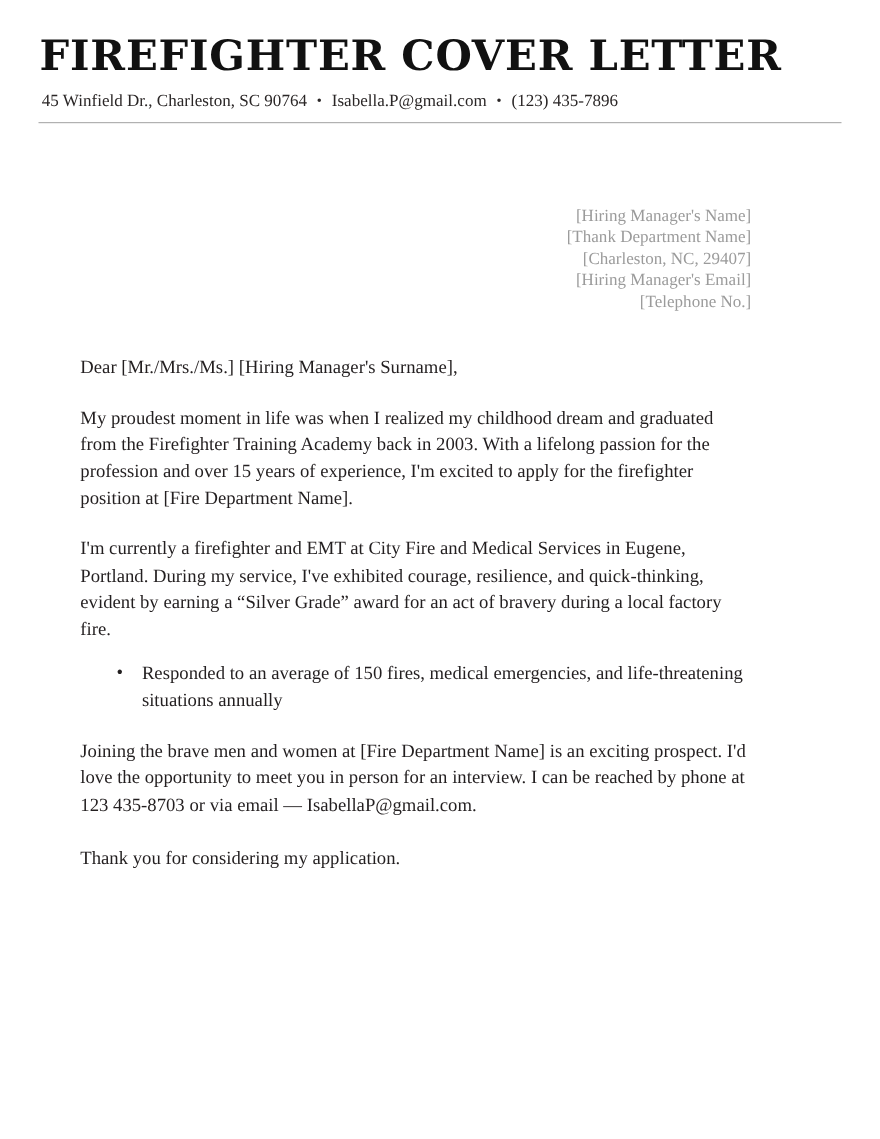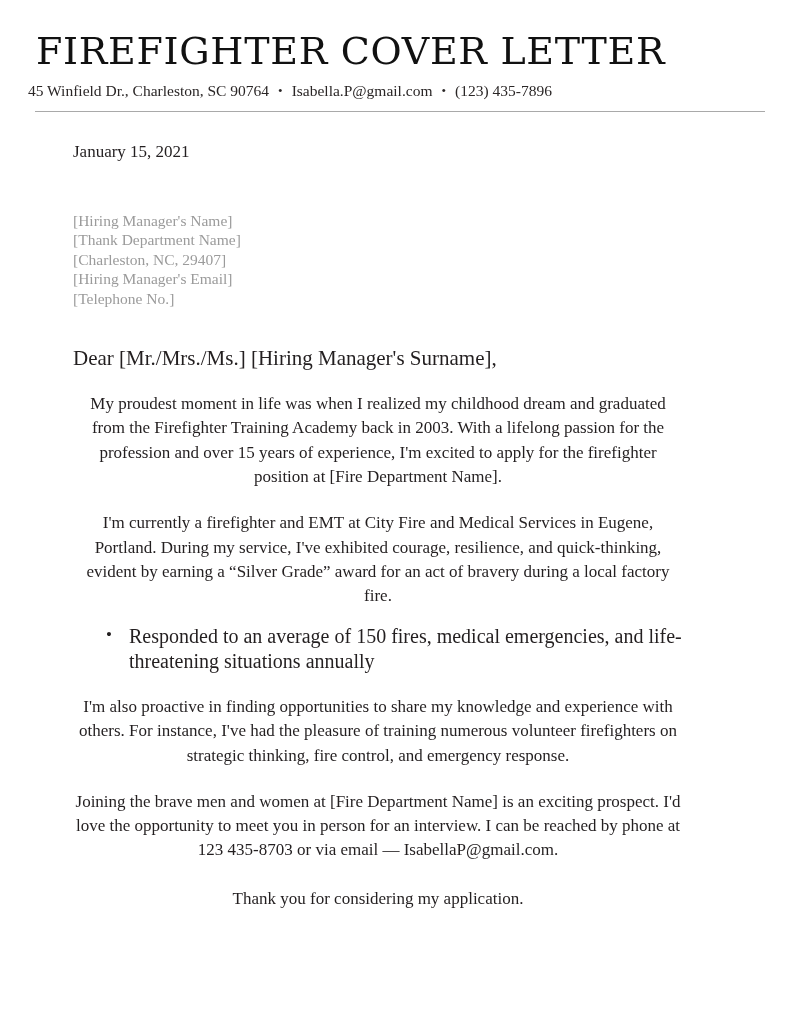--- a/index.html
+++ b/index.html
@@ -28,30 +28,30 @@
     position: absolute;
     left: 0;
     top: 0;
     width: 800px;
   }
   .doc-title {
     position: absolute;
     left: 36px;
     top: 28px;
     font-family: "DejaVu Serif", "Liberation Serif", serif;
-    font-weight: 400;
+    font-weight: 700;
     font-size: 38px;
     line-height: 46px;
     letter-spacing: 0.7px;
     color: #111111;
     white-space: nowrap;
   }
   .contact-line {
     position: absolute;
-    left: 28px;
+    left: 38px;
     top: 80px;
     font-size: 15.5px;
     line-height: 22px;
     color: #2a2626;
     white-space: nowrap;
   }
   .contact-sep {
     display: inline-block;
     padding: 0 9px;
     color: #2a2626;
@@ -79,51 +79,52 @@
     font-size: 17px;
     line-height: 24px;
     color: #231f20;
     margin: 0 0 8px 0;
   }
 
   .recipient-block {
     margin: 47px 0 0 0;
     padding: 0;
     list-style: none;
+    text-align: right;
   }
   .recipient-block li {
     font-size: 15.5px;
     line-height: 19.4px;
     color: #9b9b9b;
     white-space: nowrap;
   }
 
   .salutation {
     margin: 38px 0 0 0;
-    font-size: 21px;
+    font-size: 17px;
     line-height: 24px;
   }
 
   .para {
     margin: 22px 0 0 0;
     font-size: 17px;
     line-height: 24.3px;
     color: #231f20;
-    text-align: center;
+    text-align: left;
   }
 
   .accomplishments {
     margin: 16px 0 0 0;
     padding: 0;
     list-style: none;
   }
   .accomplishments li {
     position: relative;
     padding-left: 56px;
-    font-size: 20px;
+    font-size: 17px;
     line-height: 24.3px;
     color: #231f20;
     margin-bottom: 1px;
   }
   .accomplishments li::before {
     content: "\2022";
     position: absolute;
     left: 33px;
     top: -1px;
     font-size: 17px;
@@ -143,42 +144,40 @@
 
     <div class="contact-line">
       <span>45 Winfield Dr., Charleston, SC 90764</span><span class="contact-sep">•</span><span>Isabella.P@gmail.com</span><span class="contact-sep">•</span><span>(123) 435-7896</span>
     </div>
 
     <div class="header-rule"></div>
   </div>
 
   <div class="letter-body">
 
-    <p class="date-line">January 15, 2021</p>
 
     <ul class="recipient-block">
       <li>[Hiring Manager's Name]</li>
       <li>[Thank Department Name]</li>
       <li>[Charleston, NC, 29407]</li>
       <li>[Hiring Manager's Email]</li>
       <li>[Telephone No.]</li>
     </ul>
 
     <p class="salutation">Dear [Mr./Mrs./Ms.] [Hiring Manager's Surname],</p>
 
     <p class="para">My proudest moment in life was when I realized my childhood dream and graduated from the Firefighter Training Academy back in 2003. With a lifelong passion for the profession and over 15 years of experience, I'm excited to apply for the firefighter position at [Fire Department Name].</p>
 
     <p class="para">I'm currently a firefighter and EMT at City Fire and Medical Services in Eugene, Portland. During my service, I've exhibited courage, resilience, and quick-thinking, evident by earning a “Silver Grade” award for an act of bravery during a local factory fire.</p>
 
 
     <ul class="accomplishments">
       <li>Responded to an average of 150 fires, medical emergencies, and life-threatening situations annually</li>
     </ul>
 
-    <p class="para">I'm also proactive in finding opportunities to share my knowledge and experience with others. For instance, I've had the pleasure of training numerous volunteer firefighters on strategic thinking, fire control, and emergency response.</p>
 
     <p class="para">Joining the brave men and women at [Fire Department Name] is an exciting prospect. I'd love the opportunity to meet you in person for an interview. I can be reached by phone at 123 435-8703 or via email — IsabellaP@gmail.com.</p>
 
     <p class="para closing-thanks">Thank you for considering my application.</p>
 
   </div>
 
 </div>
 
 </body></html>

